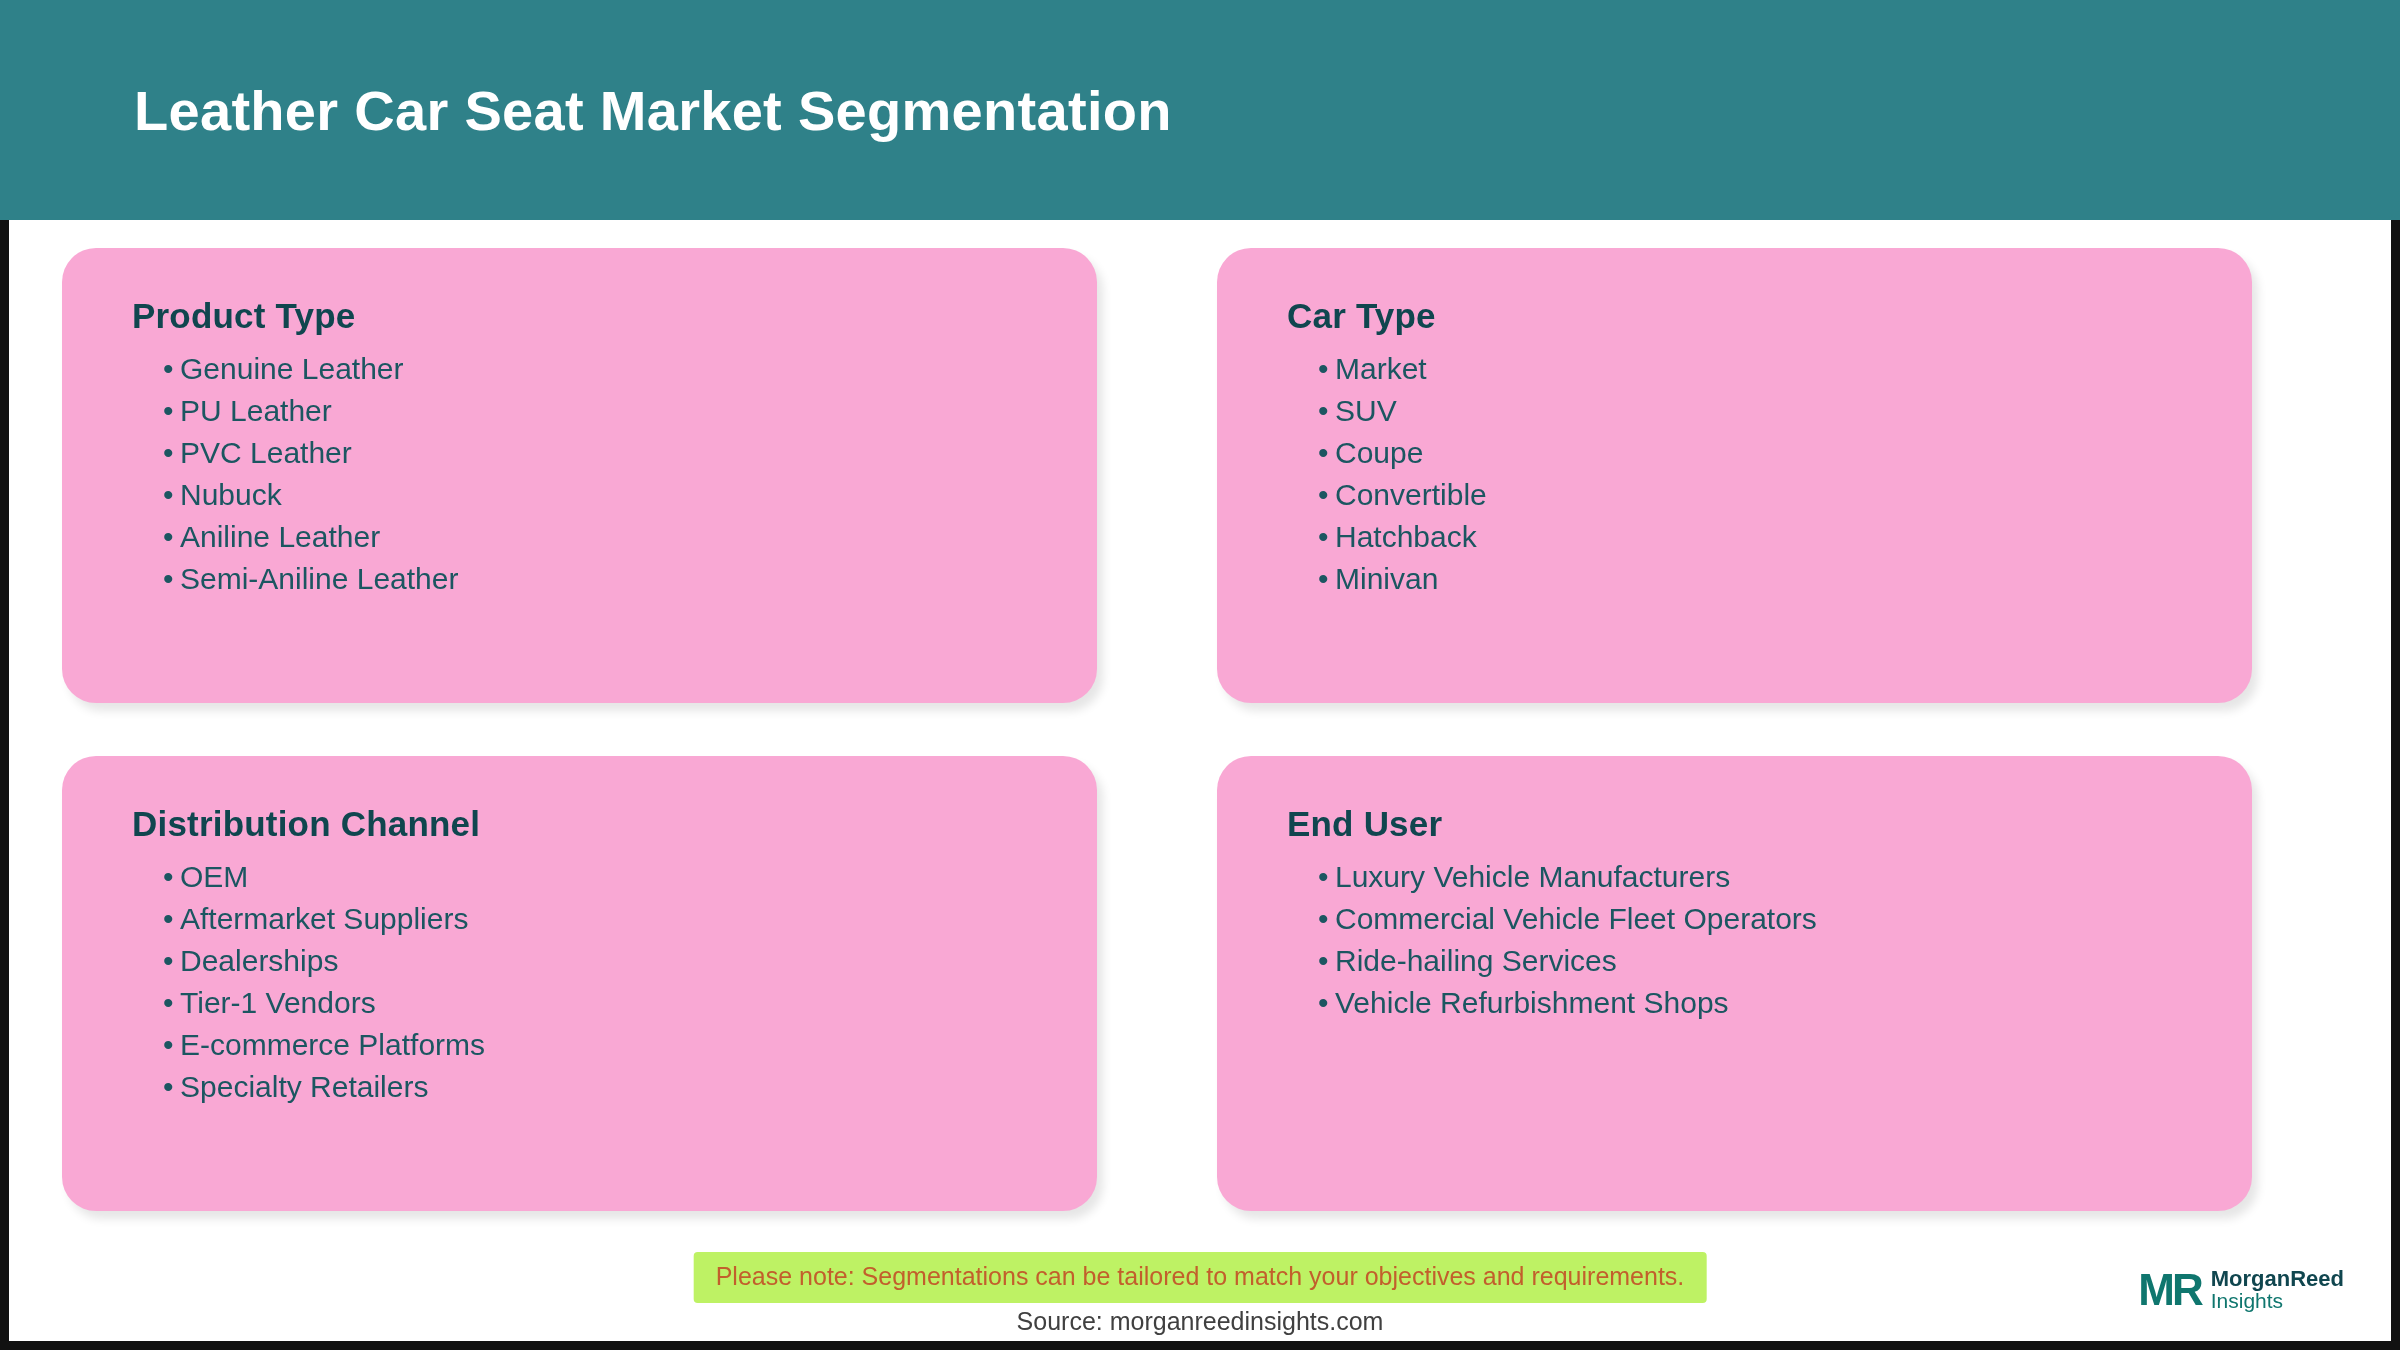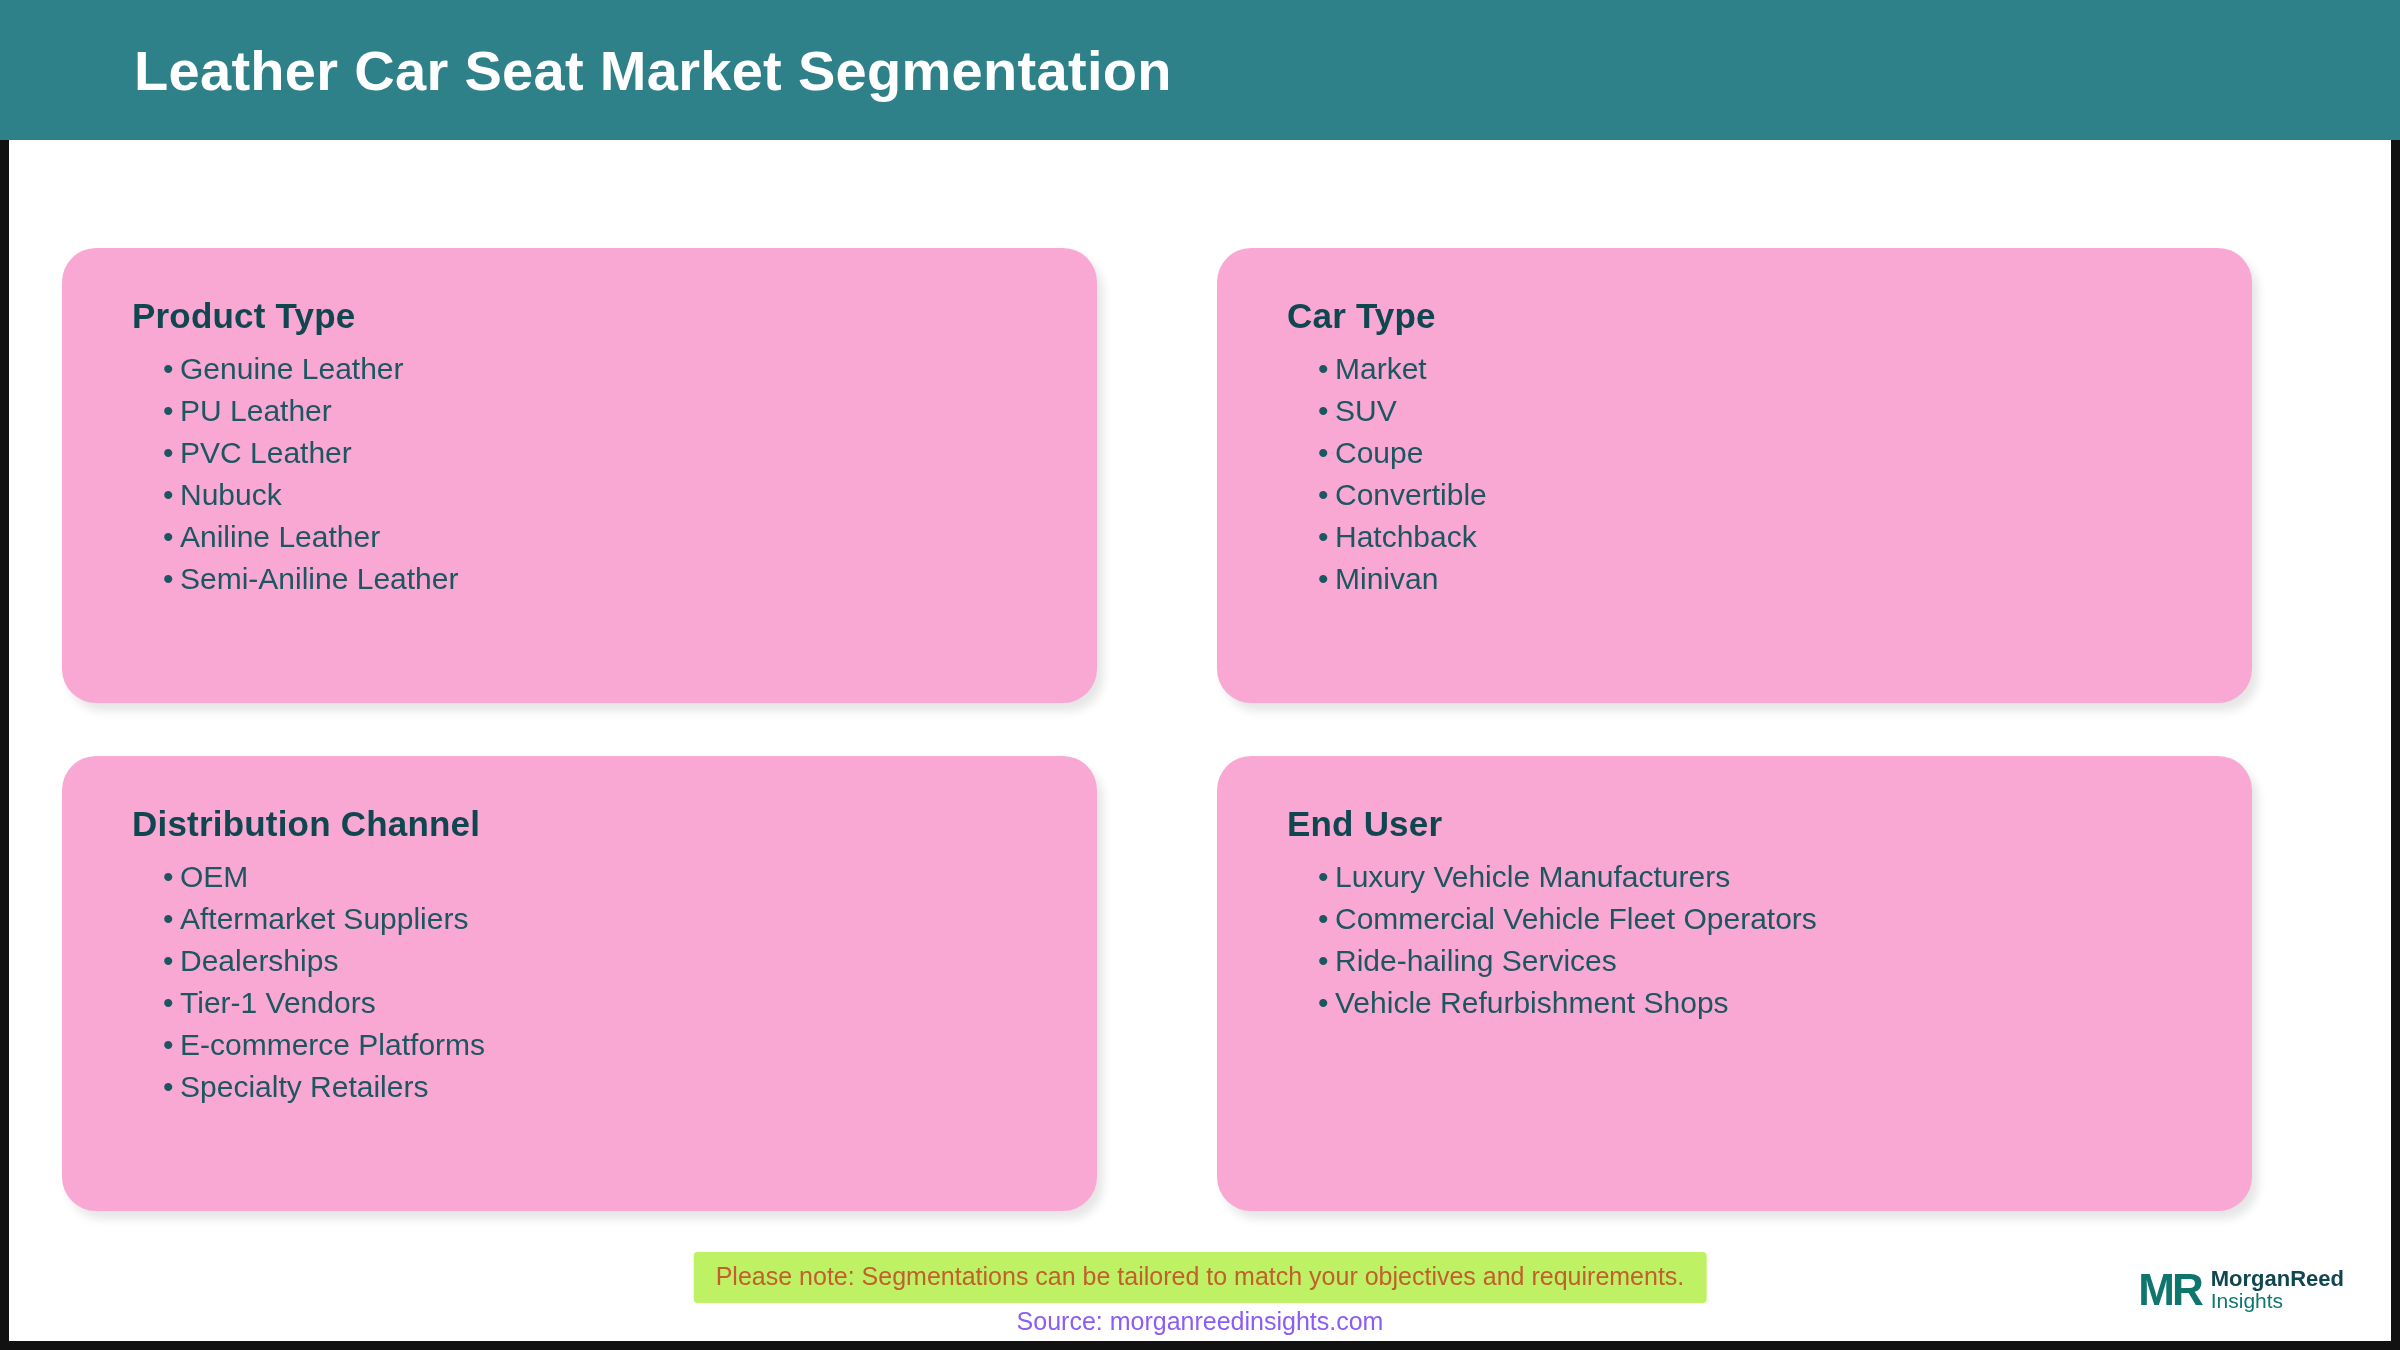--- a/index.html
+++ b/index.html
@@ -14,21 +14,21 @@
     overflow: hidden;
     position: relative;
   }
 
   
   .header {
     position: absolute;
     left: 0;
     top: 0;
     width: 2400px;
-    height: 140px;
+    height: 220px;
     background: #2f8189;
     box-sizing: border-box;
     display: flex;
     align-items: center;
   }
   .header-title {
     color: #ffffff;
     font-size: 56px;
     font-weight: bold;
     letter-spacing: 0.3px;
@@ -92,21 +92,21 @@
     font-size: 25px;
     padding: 10px 22px 12px 22px;
     border-radius: 4px;
     white-space: nowrap;
   }
   .source {
     position: absolute;
     left: 50%;
     transform: translateX(-50%);
     top: 1307px;
-    color: #8b5cf6;
+    color: #404040;
     font-size: 25px;
     white-space: nowrap;
   }
 
   
   .logo {
     position: absolute;
     right: 56px;
     top: 1268px;
     display: flex;

